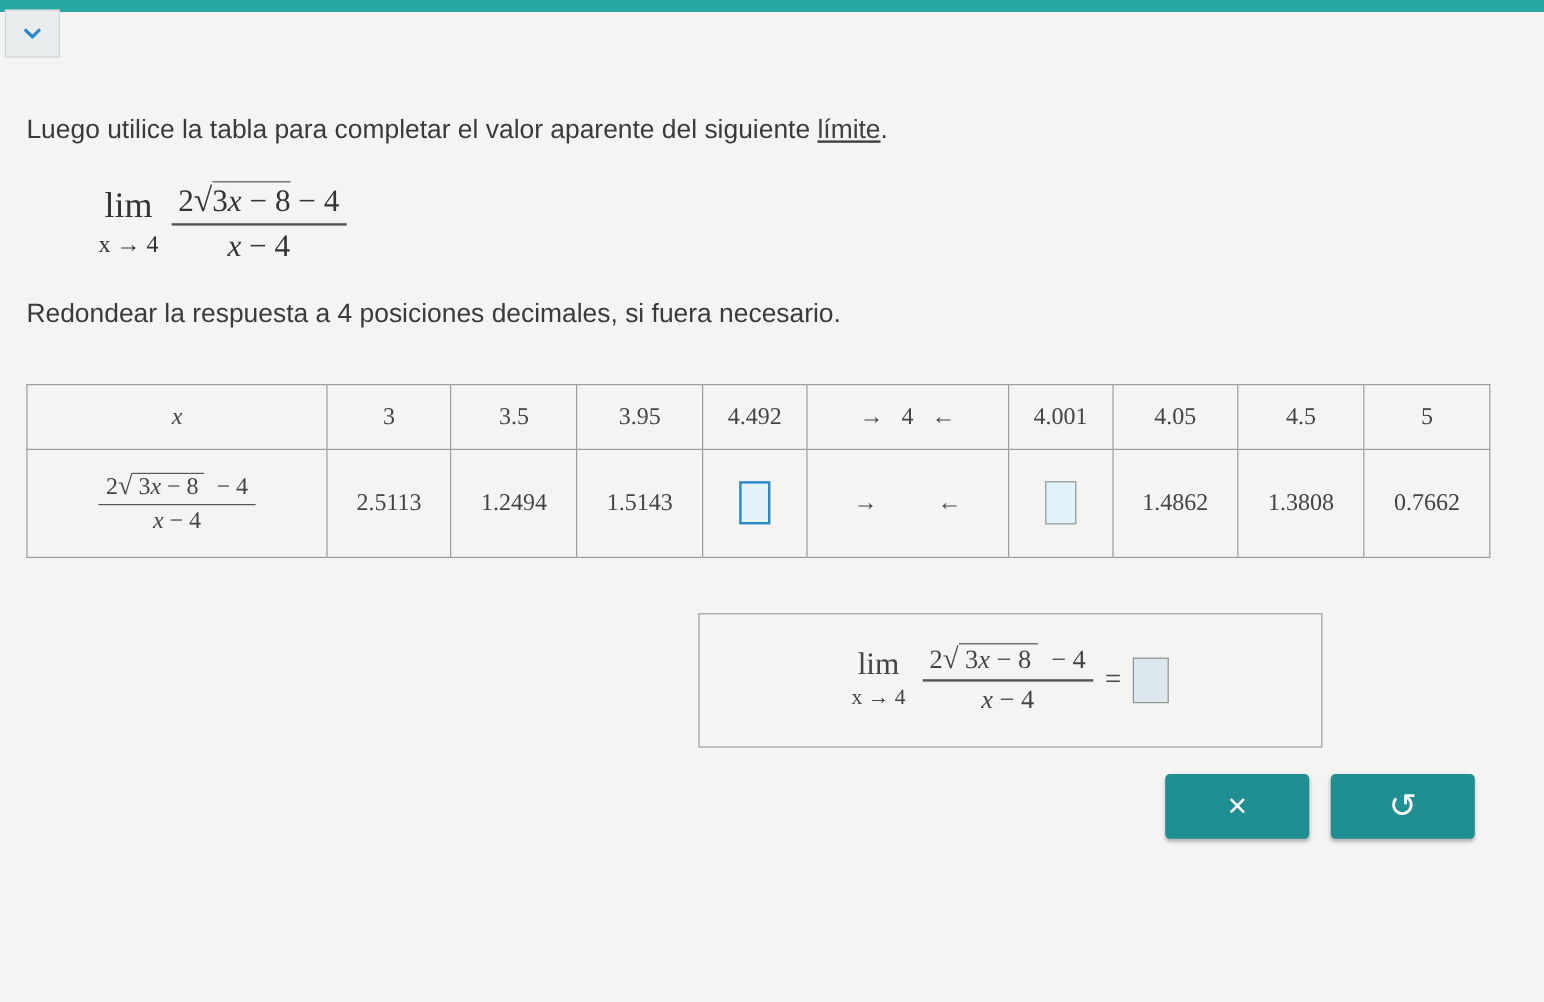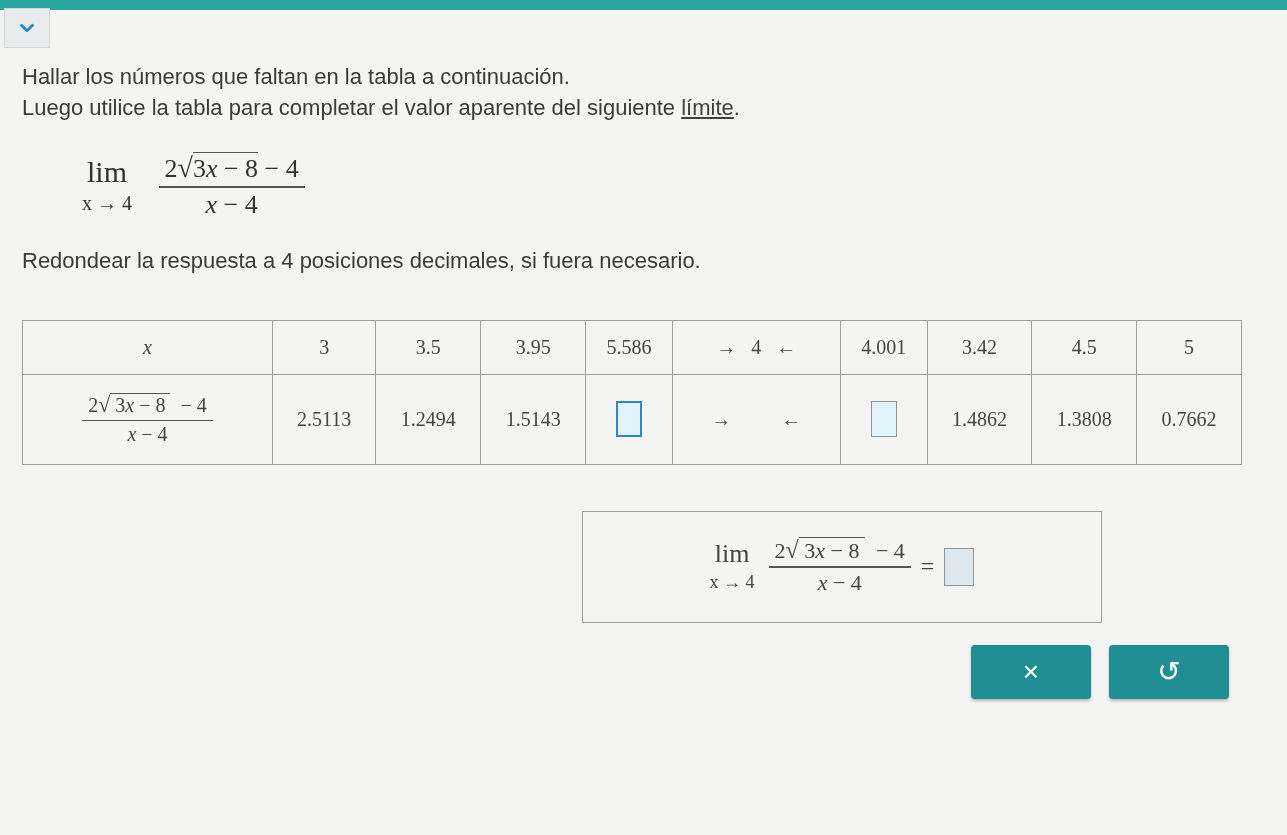--- a/index.html
+++ b/index.html
@@ -43,21 +43,21 @@
     cursor: pointer;
   }
   .limit-display {
     margin: 28px 0 28px 60px;
     font-size: 26px;
     font-family: "Times New Roman", serif;
   }
   .limit-display .lim-label { display:inline-block; text-align:center; vertical-align:middle; line-height:1.05; }
   .lim-word { font-size: 30px; }
   .lim-sub { font-size: 20px; }
-  .frac { display:inline-block; vertical-align:middle; margin-left: 20px; text-align:center; }
+  .frac { display:inline-block; vertical-align:middle; margin-left: 4px; text-align:center; }
   .frac .num { display:block; border-bottom: 2px solid #555; padding: 0 6px 2px 6px; }
   .frac .den { display:block; padding-top: 2px; }
   .sqrt-sym { font-size: 28px; }
   .round-note {
     font-size: 22px;
     color: #3a3a3a;
     margin-top: 3px;
   }
 
   table.data {
@@ -152,21 +152,21 @@
 <div class="topbar"></div>
 <div class="dropdown-tab">
   <svg width="22" height="22" viewBox="0 0 24 24">
       <path d="M6 9l6 6 6-6" fill="none" stroke="#2a87c8" stroke-width="3" stroke-linecap="round" stroke-linejoin="round"></path>
     </svg>
 </div>
 
 <div class="content">
 
   <div class="instr">
-    <span>Hallar los números que faltan en la tabla a continuación.</span><br>
+    <br>
     <span>Luego utilice la tabla para completar el valor aparente del siguiente </span><span class="limit-link">límite</span><span>.</span>
   </div>
 
   <div class="limit-display">
     <span class="lim-label">
       <span class="lim-word">lim</span><br>
       <span class="lim-sub">x → 4</span>
     </span>
     <span class="frac">
       <span class="num">
@@ -178,28 +178,28 @@
 
   <div class="round-note">Redondear la respuesta a 4 posiciones decimales, si fuera necesario.</div>
 
   <table class="data">
     <tbody>
         <tr>
       <th class="rowhead"><i>x</i></th>
       <td>3</td>
       <td>3.5</td>
       <td>3.95</td>
-      <td>5.586</td>
+      <td>4.492</td>
       <td>
         <span>→</span>&nbsp;&nbsp;
         <span>4</span>&nbsp;&nbsp;
         <span>←</span>
       </td>
       <td>4.001</td>
-      <td>3.42</td>
+      <td>4.05</td>
       <td>4.5</td>
       <td>5</td>
     </tr>
     <tr>
       <th class="rowhead">
         <span class="mini-frac">
           <span class="num">2<span style="font-size:22px;">√</span><span style="border-top:1.2px solid #555;text-align:center;">&nbsp;3<i>x</i> − 8&nbsp;</span>&nbsp;&nbsp;− 4</span>
           <span class="den"><i>x</i> − 4</span>
         </span>
       </th>

